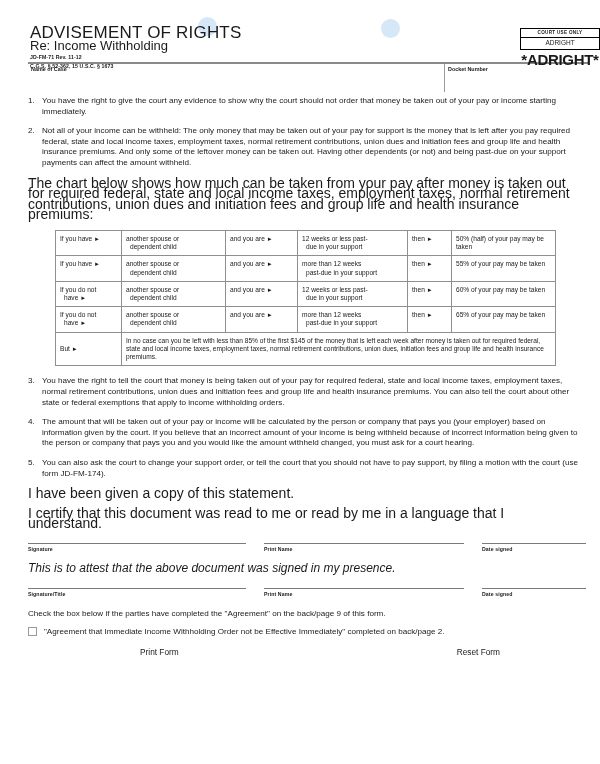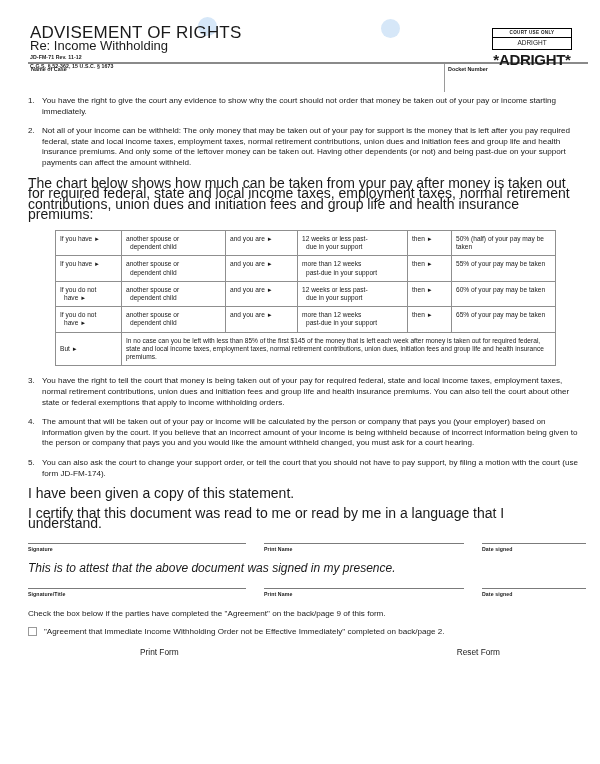--- a/index.html
+++ b/index.html
@@ -55,21 +55,21 @@
   }
   .form-code {
     font-size: 5.2px;
     font-weight: bold;
     line-height: 6.6px;
     letter-spacing: .1px;
     margin-top: 2px;
   }
   .courtbox {
     position: absolute;
-    right: 28px;
+    right: 0;
     top: 28px;
     width: 80px;
     text-align: center;
   }
   .courtbox .cb-top {
     border: 1px solid #000;
     font-size: 4.6px;
     font-weight: bold;
     letter-spacing: .3px;
     padding: 1px 0;

